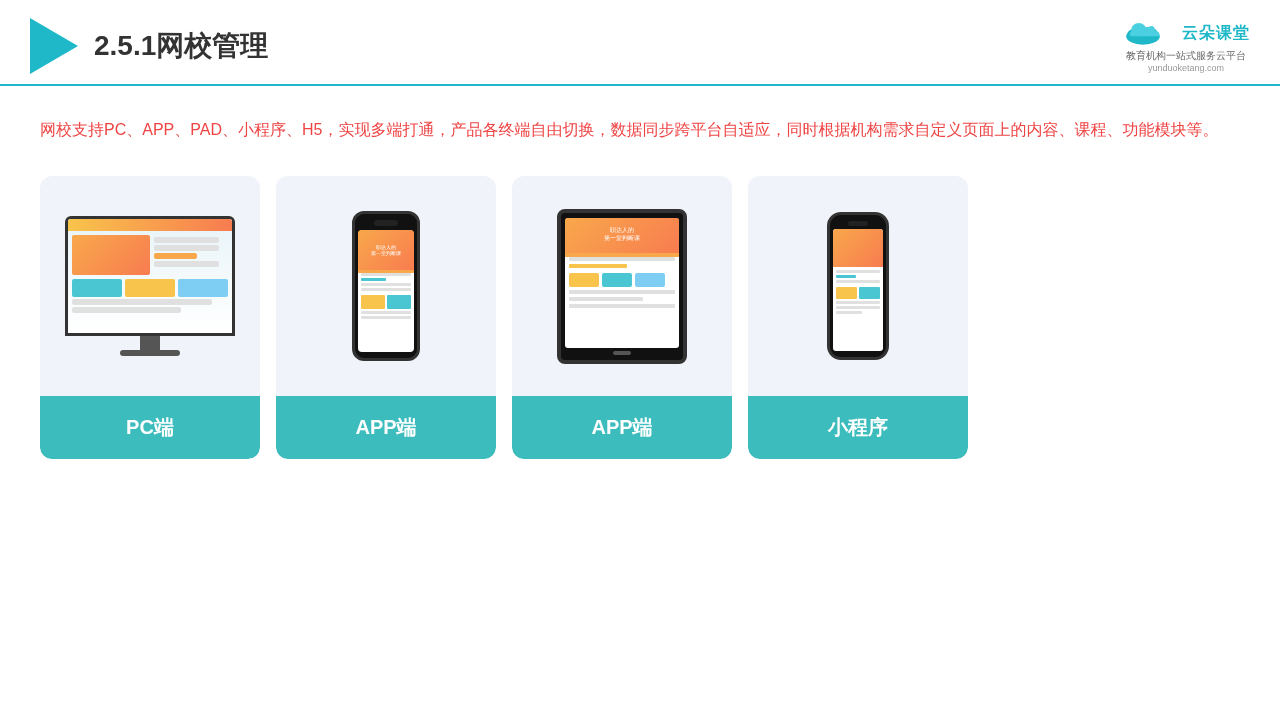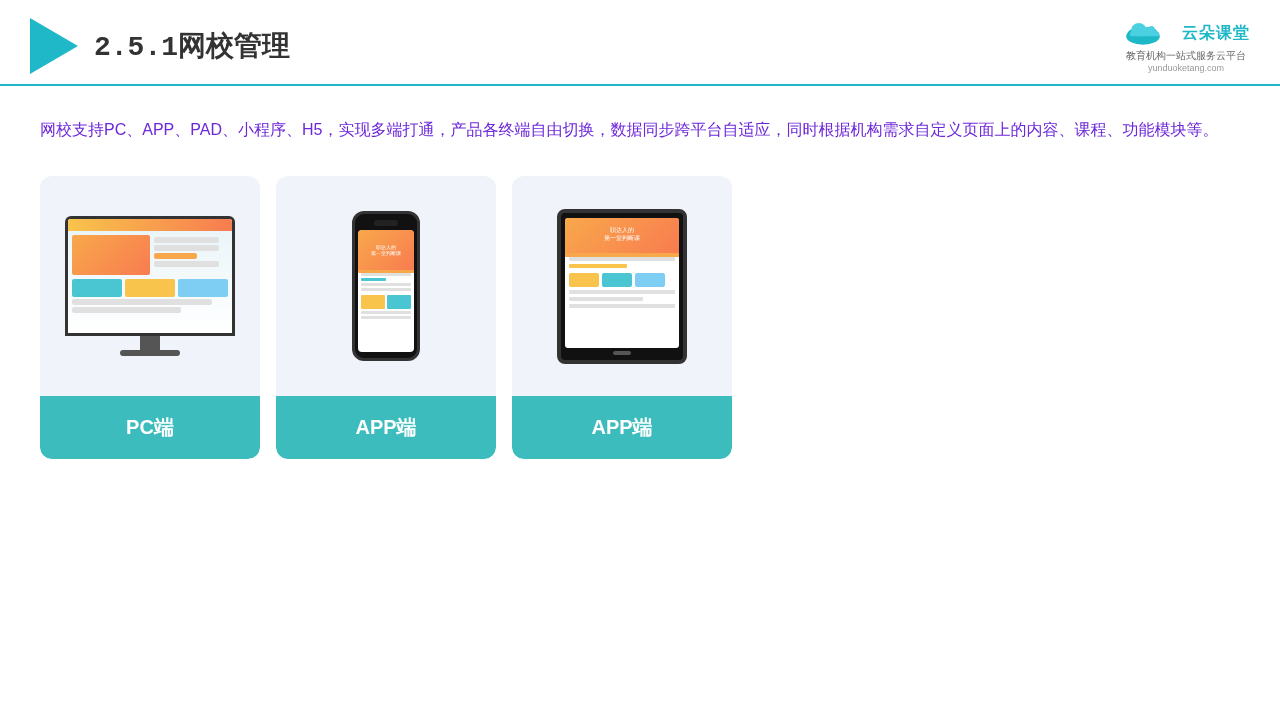--- a/index.html
+++ b/index.html
@@ -16,21 +16,20 @@
       display: flex;
       align-items: center;
       justify-content: space-between;
       padding: 18px 30px 10px 30px;
       border-bottom: 2px solid #1eb8c8;
     }
     .header-left {
       display: flex;
       align-items: center;
       gap: 16px;
-      font-family: Liberation Mono, monospace;
     }
     .logo-triangle {
       width: 0;
       height: 0;
       border-top: 28px solid transparent;
       border-bottom: 28px solid transparent;
       border-left: 48px solid #1eb8c8;
     }
     .page-title {
       font-size: 28px;
@@ -68,21 +67,21 @@
       color: #999;
       text-align: center;
     }
 
     
     .content {
       padding: 28px 40px 20px 40px;
     }
     .description {
       font-size: 16px;
-      color: #6d28d9;
+      color: #ef4444;
       line-height: 2;
       margin-bottom: 30px;
     }
 
     
     .cards-container {
       display: flex;
       gap: 16px;
       justify-content: flex-start;
       margin-top: 10px;
@@ -425,16 +424,39 @@
               <div class="tablet-row" style="width:70%;"></div>
               <div class="tablet-row"></div>
             </div>
           </div>
           <div class="tablet-home"></div>
         </div>
       </div>
       <div class="card-label">APP端</div>
     </div>
 
+    <div class="card">
+      <div class="card-image-area">
+        <div class="miniphone-frame">
+          <div class="miniphone-notch"></div>
+          <div class="miniphone-screen">
+            <div class="miniphone-top"></div>
+            <div class="miniphone-rows">
+              <div class="miniphone-row"></div>
+              <div class="miniphone-row accent"></div>
+              <div class="miniphone-row"></div>
+              <div style="display:flex;gap:2px;margin-top:2px;">
+                <div style="width:22px;height:12px;background:#f8c44b;border-radius:1px;"></div>
+                <div style="width:22px;height:12px;background:#4ac6d3;border-radius:1px;"></div>
+              </div>
+              <div class="miniphone-row"></div>
+              <div class="miniphone-row"></div>
+              <div class="miniphone-row" style="width:60%"></div>
+            </div>
+          </div>
+        </div>
+      </div>
+      <div class="card-label">小程序</div>
+    </div>
 
 
   </div>
 </div>
 
 </body></html>

